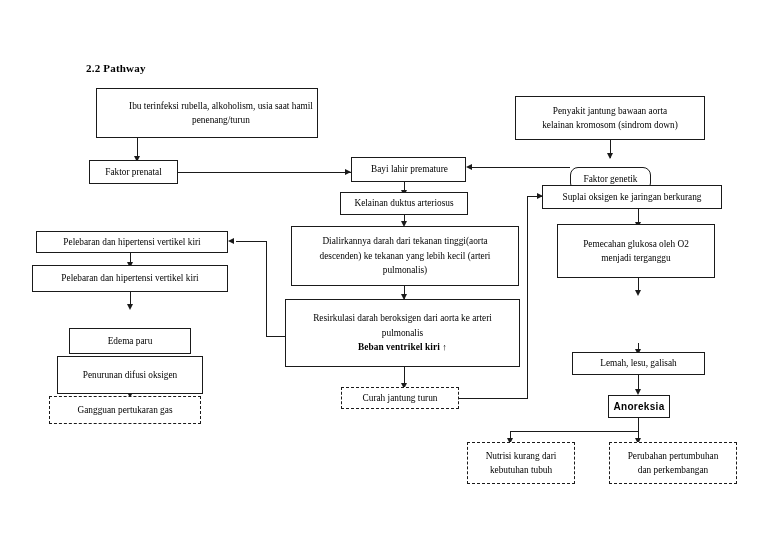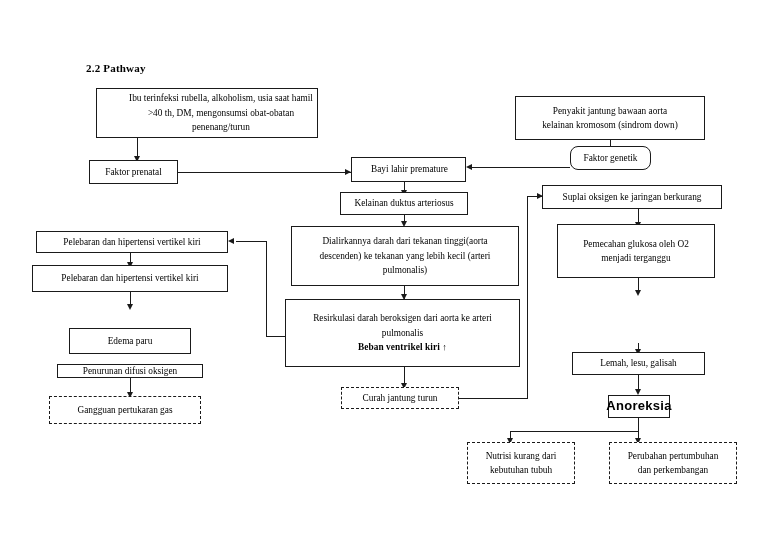--- a/index.html
+++ b/index.html
@@ -50,21 +50,21 @@
   .node .line {
     display: block;
     white-space: nowrap;
   }
   .node .line.bold {
     font-weight: bold;
     letter-spacing: 0.1px;
   }
   .node.bold-label {
     font-weight: bold;
-    font-size: 13px;
+    font-size: 10px;
     font-family: "Liberation Sans", "DejaVu Sans", sans-serif;
     letter-spacing: 0.3px;
   }
   
   .seg {
     position: absolute;
     background: #1a1a1a;
     z-index: 1;
   }
   .seg.v { width: 1.3px; }
@@ -158,34 +158,33 @@
 
   <div class="seg v" style="left:638px; top:418px; height:14px;"></div>
   <div class="seg h" style="left:510px; top:431px; width:129px;"></div>
   <div class="seg v" style="left:510px; top:431px; height:11px;"></div>
   <div class="arrow down" style="left:506.5px; top:438px;"></div>
   <div class="seg v" style="left:638px; top:431px; height:11px;"></div>
   <div class="arrow down" style="left:634.5px; top:438px;"></div>
 
   <div class="node" style="left:96px; top:88px; width:222px; height:50px;padding-left:32px;">
     <span class="line">Ibu terinfeksi rubella, alkoholism, usia saat hamil</span>
-    <span class="line">&gt;40 th, DM, mengonsumsi obat-obatan</span>
     <span class="line">penenang/turun</span>
   </div>
 
   <div class="node" style="left:89px; top:160px; width:89px; height:24px;">
     <span class="line">Faktor prenatal</span>
   </div>
 
   <div class="node" style="left:515px; top:96px; width:190px; height:44px;">
     <span class="line">Penyakit jantung bawaan aorta</span>
     <span class="line">kelainan kromosom (sindrom down)</span>
   </div>
 
-  <div class="node" style="left:570px; top:146px; width:81px; height:24px;border-radius:8px;">
+  <div class="node" style="left:570px; top:167px; width:81px; height:24px;border-radius:8px;">
     <span class="line">Faktor genetik</span>
   </div>
 
   <div class="node" style="left:351px; top:157px; width:115px; height:25px;padding-left:6px;">
     <span class="line">Bayi lahir premature</span>
   </div>
 
   <div class="node" style="left:340px; top:192px; width:128px; height:23px;">
     <span class="line">Kelainan duktus arteriosus</span>
   </div>
@@ -211,21 +210,21 @@
   </div>
 
   <div class="node" style="left:32px; top:265px; width:196px; height:27px;">
     <span class="line">Pelebaran dan hipertensi vertikel kiri</span>
   </div>
 
   <div class="node" style="left:69px; top:308px; width:122px; height:26px;margin-top:20px;">
     <span class="line">Edema paru</span>
   </div>
 
-  <div class="node" style="left:57px; top:364px; width:146px; height:14px;">
+  <div class="node" style="left:57px; top:356px; width:146px; height:38px;">
     <span class="line">Penurunan difusi oksigen</span>
   </div>
 
   <div class="node dashed" style="left:49px; top:396px; width:152px; height:28px;">
     <span class="line">Gangguan pertukaran gas</span>
   </div>
 
   <div class="node" style="left:542px; top:185px; width:180px; height:24px;">
     <span class="line">Suplai oksigen ke jaringan berkurang</span>
   </div>

